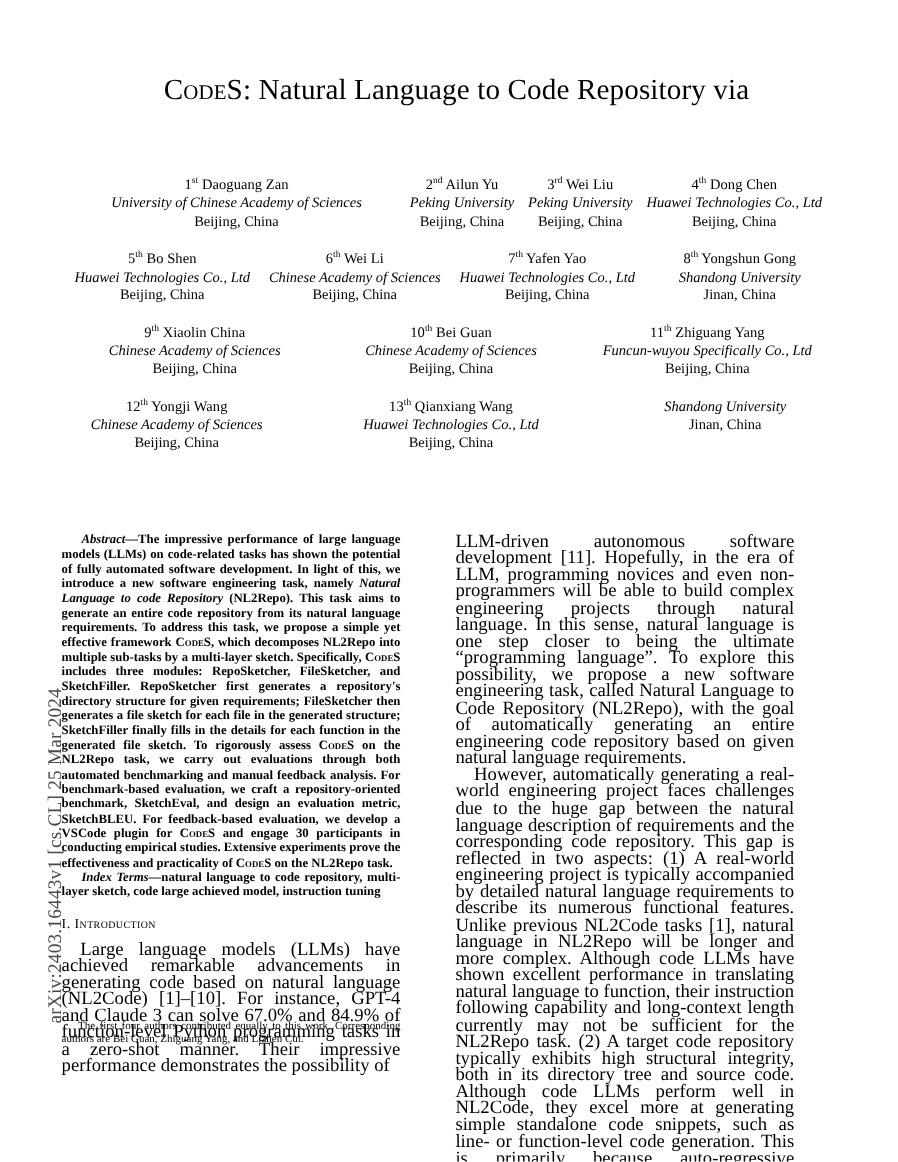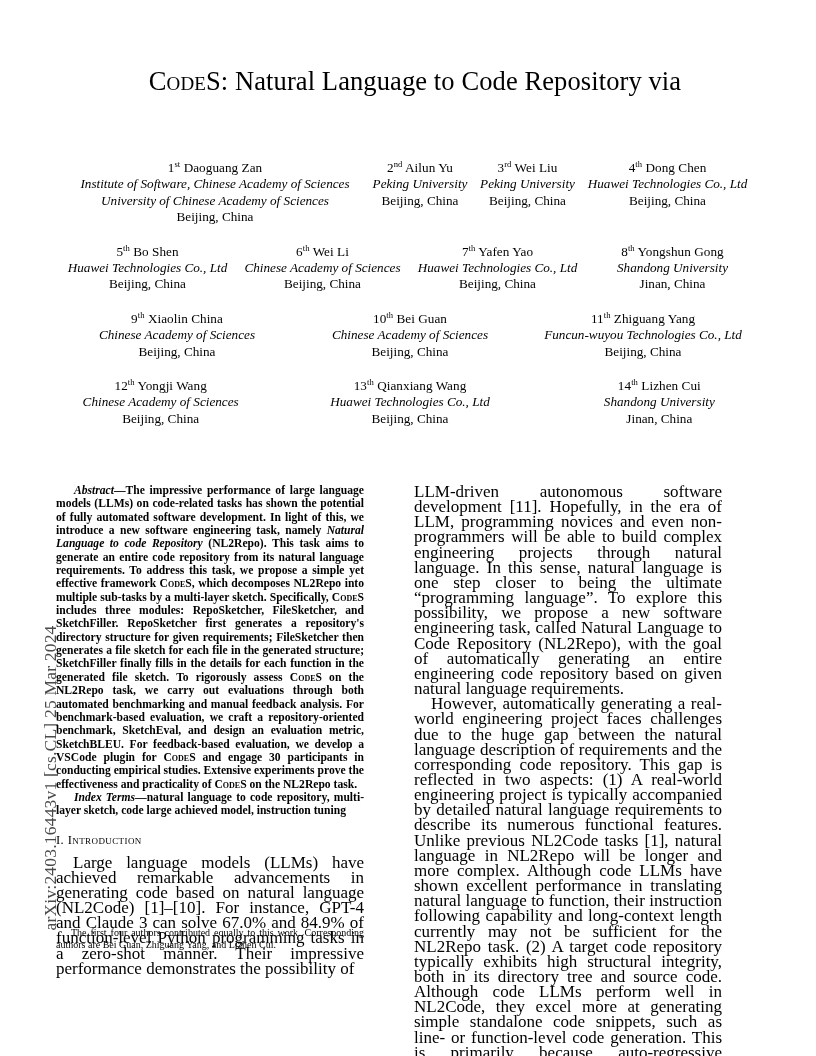--- a/index.html
+++ b/index.html
@@ -201,21 +201,20 @@
     <h1 id="paper-title">
       <span class="smallcaps">CodeS</span><span>: Natural Language to Code Repository via</span><br>
     </h1>
   </div>
 
   <div id="authors">
 
     <div class="author-row" id="row-1">
       <div class="author">
         <div class="a-name"><span>1</span><sup>st</sup> <span>Daoguang Zan</span></div>
-        <div class="a-aff">Institute of Software, Chinese Academy of Sciences</div>
         <div class="a-aff">University of Chinese Academy of Sciences</div>
         <div class="a-city">Beijing, China</div>
       </div>
       <div class="author">
         <div class="a-name"><span>2</span><sup>nd</sup> <span>Ailun Yu</span></div>
         <div class="a-aff">Peking University</div>
         <div class="a-city">Beijing, China</div>
       </div>
       <div class="author">
         <div class="a-name"><span>3</span><sup>rd</sup> <span>Wei Liu</span></div>
@@ -258,38 +257,37 @@
         <div class="a-aff">Chinese Academy of Sciences</div>
         <div class="a-city">Beijing, China</div>
       </div>
       <div class="author">
         <div class="a-name"><span>10</span><sup>th</sup> <span>Bei Guan</span></div>
         <div class="a-aff">Chinese Academy of Sciences</div>
         <div class="a-city">Beijing, China</div>
       </div>
       <div class="author">
         <div class="a-name"><span>11</span><sup>th</sup> <span>Zhiguang Yang</span></div>
-        <div class="a-aff">Funcun-wuyou Technologies Co., Ltd</div>
+        <div class="a-aff">Funcun-wuyou Specifically Co., Ltd</div>
         <div class="a-city">Beijing, China</div>
       </div>
     </div>
 
     <div class="author-row" id="row-4">
       <div class="author">
         <div class="a-name"><span>12</span><sup>th</sup> <span>Yongji Wang</span></div>
         <div class="a-aff">Chinese Academy of Sciences</div>
         <div class="a-city">Beijing, China</div>
       </div>
       <div class="author">
         <div class="a-name"><span>13</span><sup>th</sup> <span>Qianxiang Wang</span></div>
         <div class="a-aff">Huawei Technologies Co., Ltd</div>
         <div class="a-city">Beijing, China</div>
       </div>
       <div class="author">
-        <div class="a-name"><span>14</span><sup>th</sup> <span>Lizhen Cui</span></div>
         <div class="a-aff">Shandong University</div>
         <div class="a-city">Jinan, China</div>
       </div>
     </div>
 
   </div>
 
   <div id="columns">
 
     <div class="col" id="col-left">

